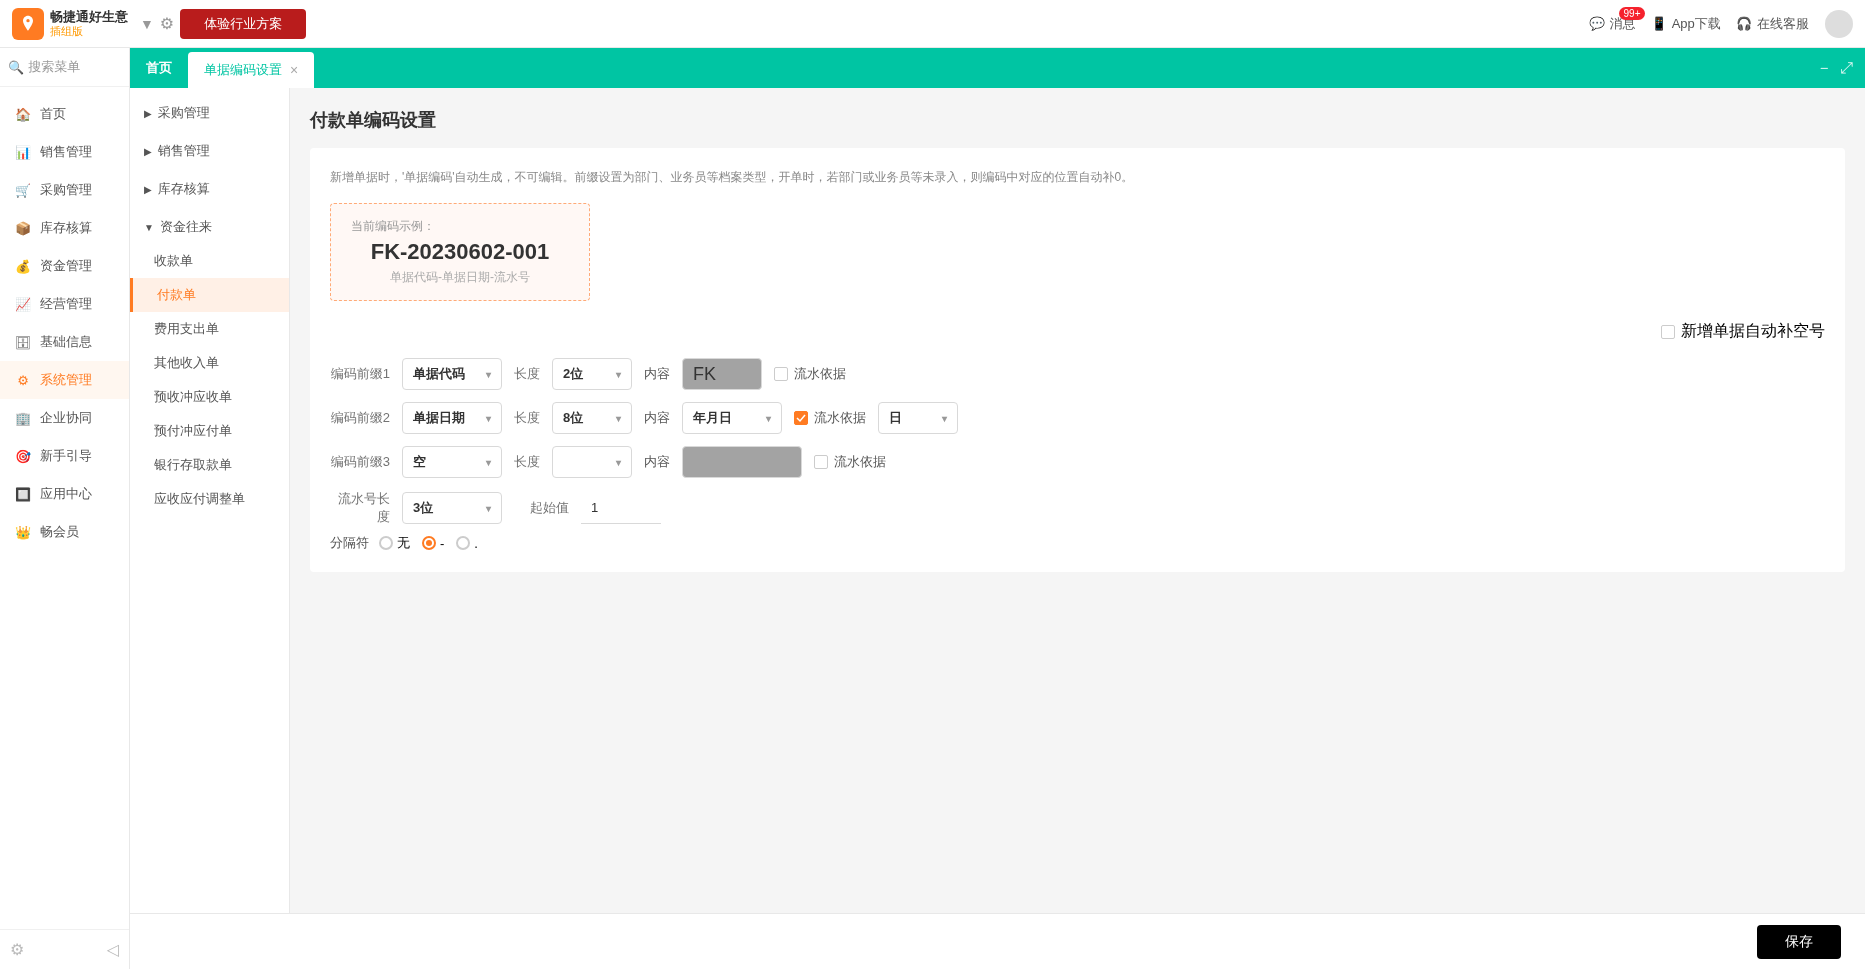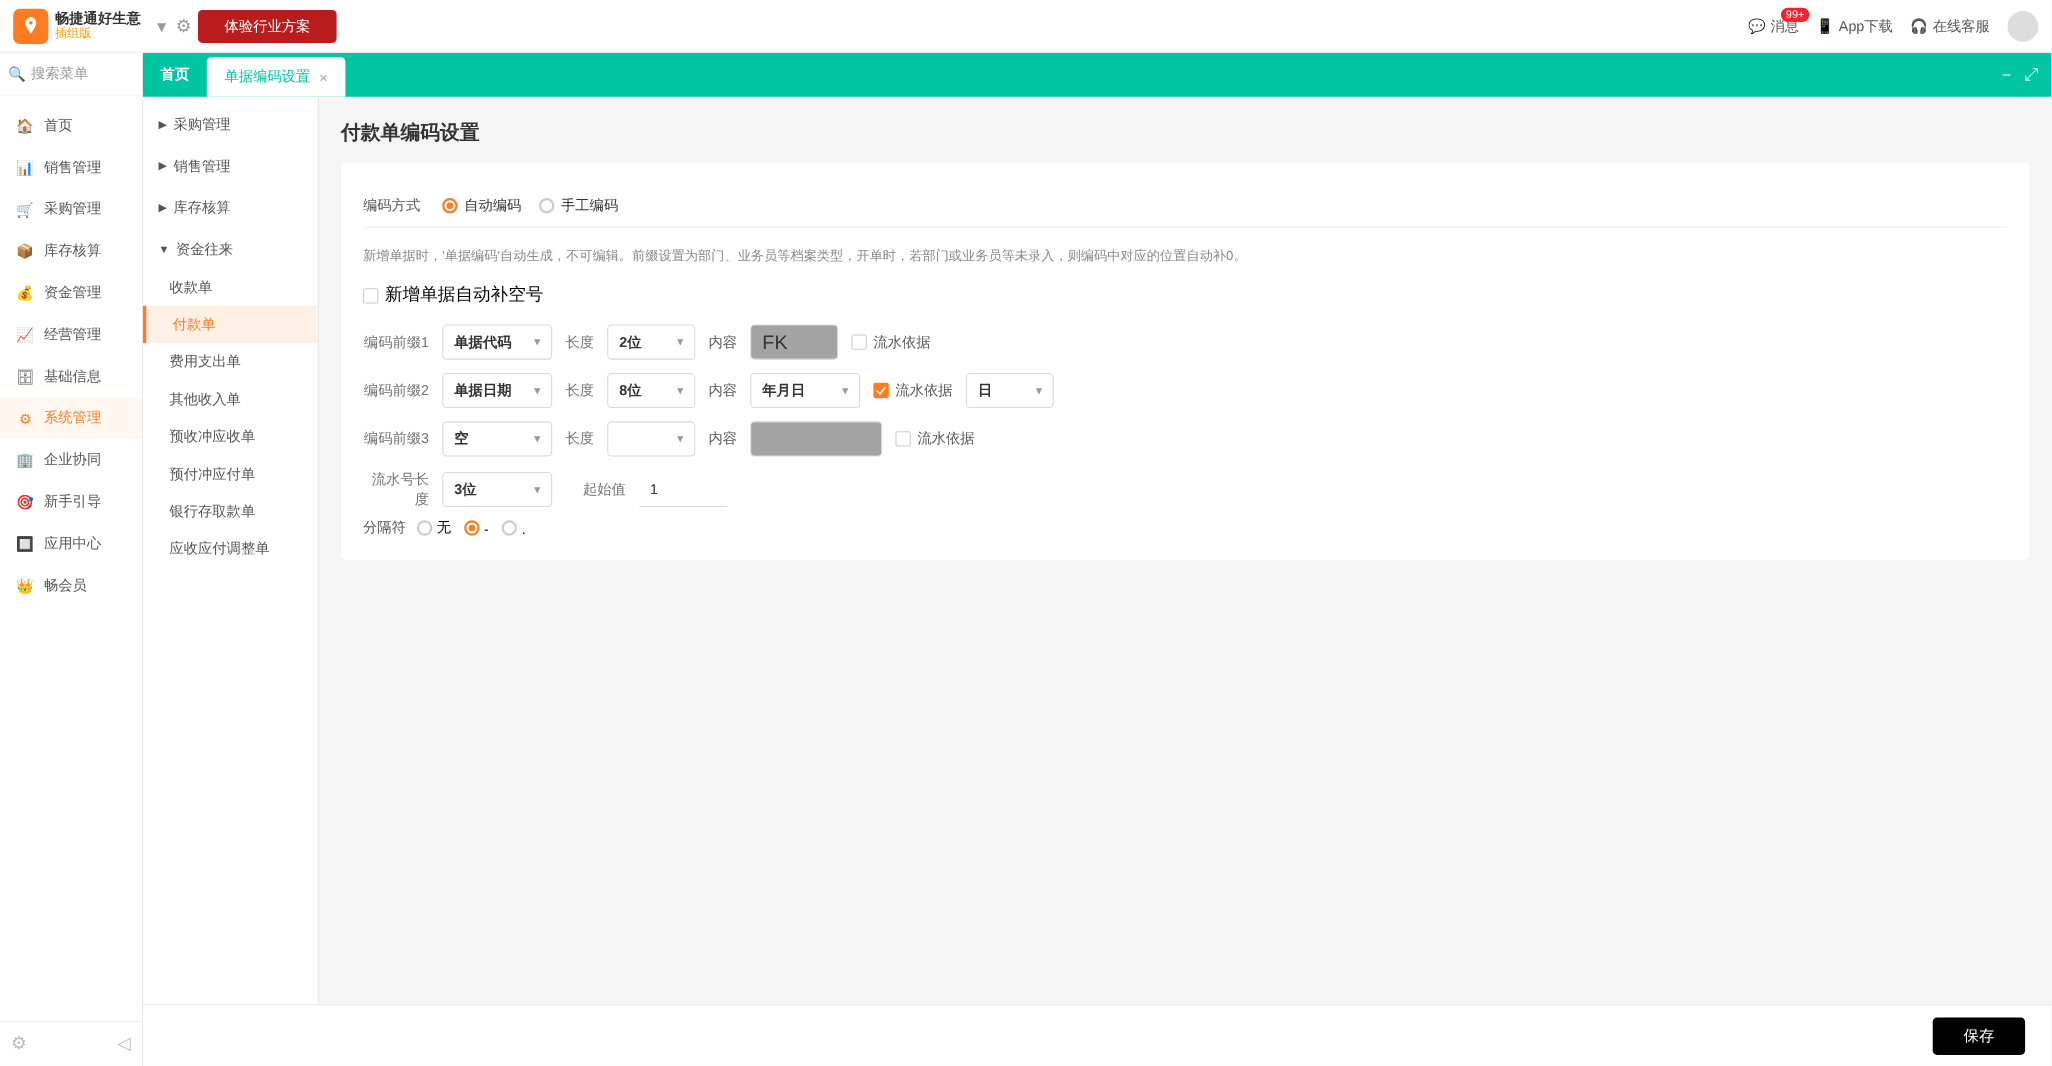--- a/index.html
+++ b/index.html
@@ -90,21 +90,21 @@
     
     .info-text { font-size: 12px; color: #888; margin-bottom: 16px; line-height: 1.6; }
 
     
     .preview-box { border: 1.5px dashed #ffaa77; background: #fff8f5; border-radius: 4px; padding: 14px 20px; display: inline-block; margin-bottom: 20px; min-width: 260px; }
     .preview-box-label { font-size: 12px; color: #999; margin-bottom: 4px; }
     .preview-code { font-size: 22px; font-weight: bold; color: #333; text-align: center; }
     .preview-desc { font-size: 12px; color: #aaa; text-align: center; margin-top: 4px; }
 
     
-    .checkbox-row { display: flex; align-items: center; gap: 6px; margin-bottom: 16px; }
+    .checkbox-row { display: flex; align-items: center; gap: 6px; margin-bottom: 16px; justify-content: flex-end; }
     .checkbox-box { width: 14px; height: 14px; border: 1.5px solid #ccc; border-radius: 2px; display: inline-block; cursor: pointer; }
 
     
     .form-rows { display: flex; flex-direction: column; gap: 12px; }
     .form-row { display: flex; align-items: center; gap: 12px; flex-wrap: wrap; }
     .form-label { font-size: 13px; color: #737373; width: 60px; text-align: right; flex-shrink: 0; }
     .form-select { height: 32px; border: 1px solid #d9d9d9; border-radius: 4px; padding: 0 10px; font-size: 13px; color: #333; background: #fff; cursor: pointer; display: flex; align-items: center; justify-content: space-between; gap: 4px; min-width: 100px; font-weight: bold; }
     .form-select-sm { min-width: 80px; }
     .form-input-val { height: 32px; border: 1px solid #d9d9d9; border-radius: 4px; padding: 0 10px; font-size: 13px; color: #333; background: #fff; min-width: 80px; }
     .content-label { font-size: 13px; color: #555; }
@@ -301,38 +301,30 @@
             <span>应收应付调整单</span>
           </div>
         </div>
       </div>
 
       <div class="main-panel">
         <div class="page-title">付款单编码设置</div>
 
         <div class="card">
           
-          <div class="encoding-method-row">
-            <span class="encoding-label">编码方式</span>
-            <div class="radio-group">
-              <label class="radio-item">
-                <span class="radio-circle checked"></span>
-                <span>自动编码</span>
-              </label>
-              <label class="radio-item">
-                <span class="radio-circle"></span>
-                <span>手工编码</span>
-              </label>
-            </div>
-          </div>
 
           
           <div class="info-text">新增单据时，'单据编码'自动生成，不可编辑。前缀设置为部门、业务员等档案类型，开单时，若部门或业务员等未录入，则编码中对应的位置自动补0。</div>
 
           
+          <div class="preview-box">
+            <div class="preview-box-label">当前编码示例：</div>
+            <div class="preview-code">FK-20230602-001</div>
+            <div class="preview-desc">单据代码-单据日期-流水号</div>
+          </div>
 
           
           <div class="checkbox-row">
             <span class="checkbox-box"></span>
             <span>新增单据自动补空号</span>
           </div>
 
           
           <div class="form-rows">
 

